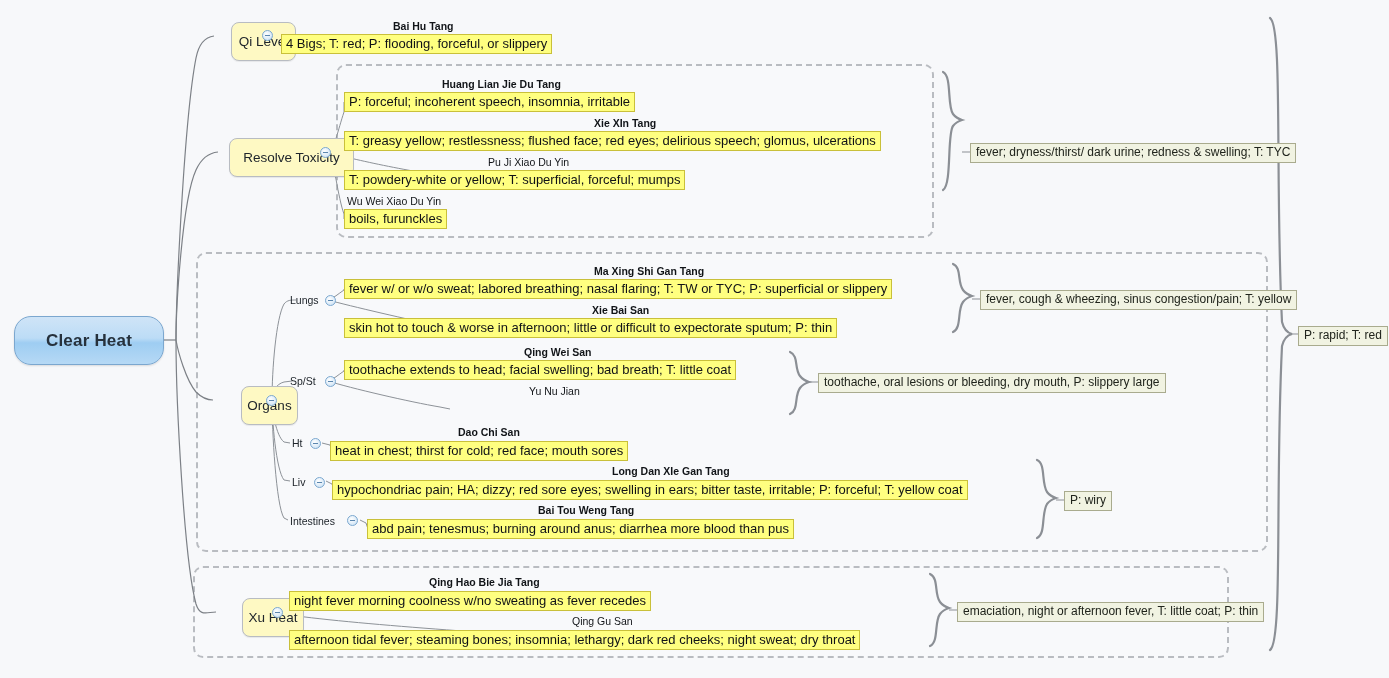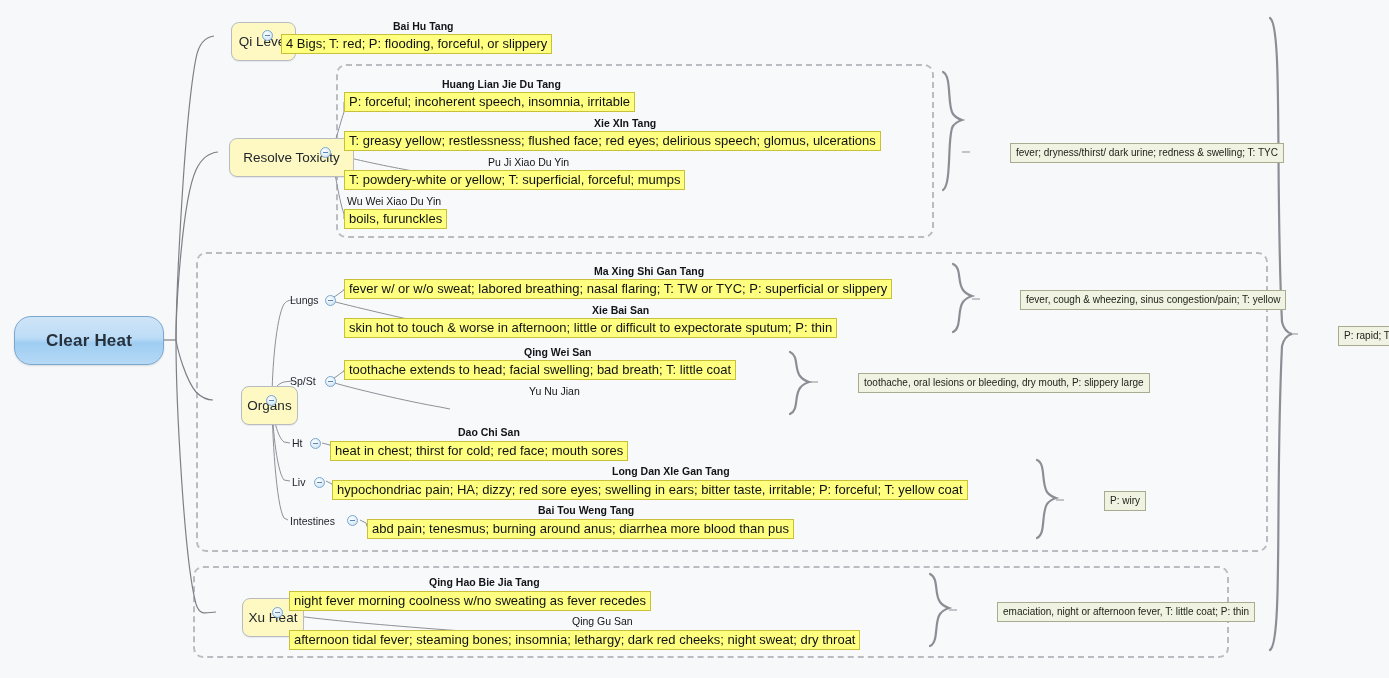--- a/index.html
+++ b/index.html
@@ -113,27 +113,26 @@
     line-height: 15px;
     box-sizing: border-box;
     height: 20px;
   }
 
   
   .note {
     position: absolute;
     background: #f1f3e2;
     border: 1px solid #a9ab8e;
-    font-size: 10px;
+    font-size: 12px;
     color: #20241c;
     white-space: nowrap;
     padding: 2px 5px 3px 5px;
     line-height: 13px;
     box-sizing: border-box;
-    margin-left: 40px;
   }
 
   
   .boundary {
     position: absolute;
     border: 2px dashed #b9bcc1;
     border-radius: 10px;
     background: rgba(250,250,252,0.55);
     box-sizing: border-box;
   }

